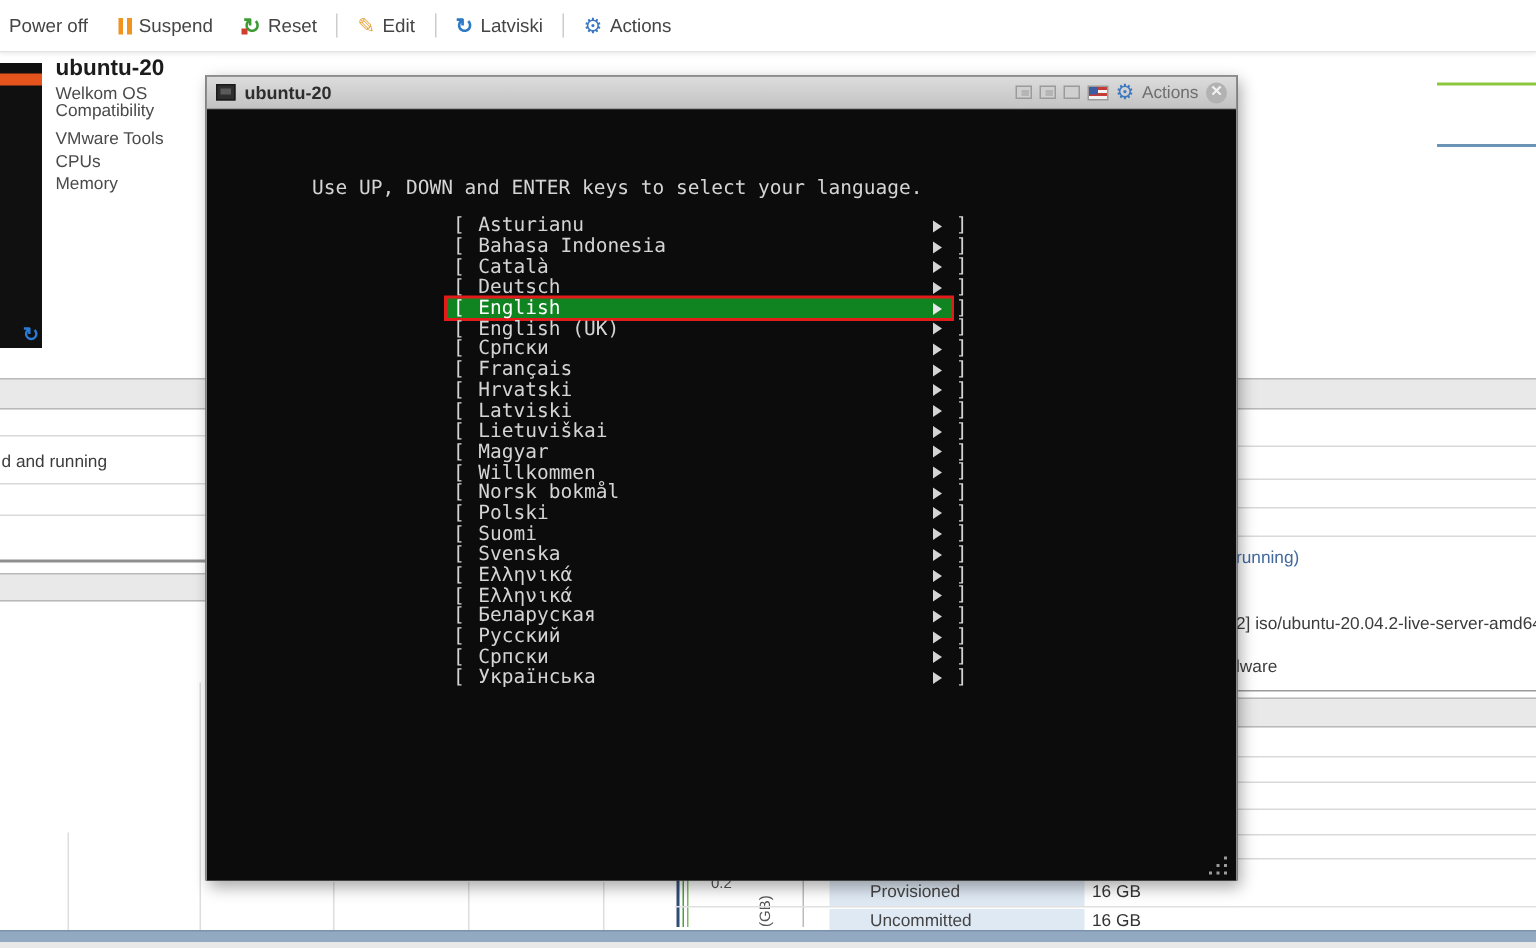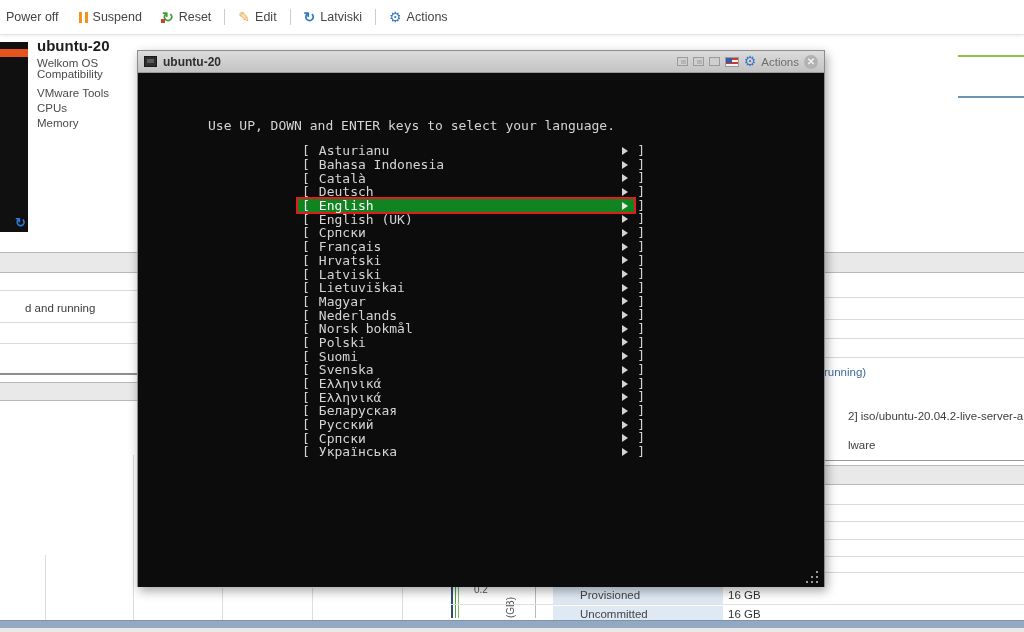--- a/index.html
+++ b/index.html
@@ -25,21 +25,21 @@
   .hline { position:absolute; height:1px; background:#d9d9d9; }
   .vline { position:absolute; width:1px; background:#ddd; }
   .band  { position:absolute; background:#e9e9e9; border-top:1px solid #b9b9b9; border-bottom:1px solid #b9b9b9; }
 
   .vm-thumb { position:absolute; left:0; top:42px; width:28px; height:190px; background:#101010; }
   .vm-thumb .stripe { position:absolute; left:0; top:7px; width:100%; height:8px; background:var(--ubuntu-orange,#e6541d); }
   .vm-thumb .refresh { position:absolute; right:2px; bottom:2px; color:#2b7bd4; font-weight:bold; font-size:13px; }
   .vm-title { position:absolute; left:37px; top:37px; font-size:15px; font-weight:bold; color:#1c1c1c; }
   .vm-field { position:absolute; left:37px; font-size:11.5px; color:#4a4a4a; }
 
-  .frag-text { position:absolute; font-size:11.5px; color:#3c3c3c; white-space:nowrap;padding-left:24px; }
+  .frag-text { position:absolute; font-size:11.5px; color:#3c3c3c; white-space:nowrap; }
   .frag-link { position:absolute; font-size:11.5px; color:#41699e; white-space:nowrap; }
 
   .spark-green { position:absolute; left:958px; top:55px; width:66px; height:2px; background:#8cc63f; }
   .spark-blue  { position:absolute; left:958px; top:96px; width:66px; height:2px; background:#6b93b5; }
 
   .chart-vline1 { position:absolute; left:451px; top:586px; width:2px; height:32px; background:#2e4e77; }
   .chart-vline2 { position:absolute; left:455px; top:586px; width:1px; height:32px; background:#4f9e3f; }
   .chart-vline3 { position:absolute; left:458px; top:586px; width:1px; height:32px; background:#7cb95e; }
   .chart-tick { position:absolute; left:474px; top:584px; font-size:10px; color:#555; }
   .chart-axis { position:absolute; left:505px; top:584px; height:34px; font-size:10px; color:#555;
@@ -313,21 +313,21 @@
       <span class="bl">[</span>
       <span class="lang-name">Magyar</span>
       <span class="arrow"></span>
     </div>
     <span class="bracket-r">]</span>
   </div>
 
   <div class="lang-row">
     <div class="lang-core">
       <span class="bl">[</span>
-      <span class="lang-name">Nederlands</span>
+      <span class="lang-name">Willkommen</span>
       <span class="arrow"></span>
     </div>
     <span class="bracket-r">]</span>
   </div>
 
   <div class="lang-row">
     <div class="lang-core">
       <span class="bl">[</span>
       <span class="lang-name">Norsk bokmål</span>
       <span class="arrow"></span>

